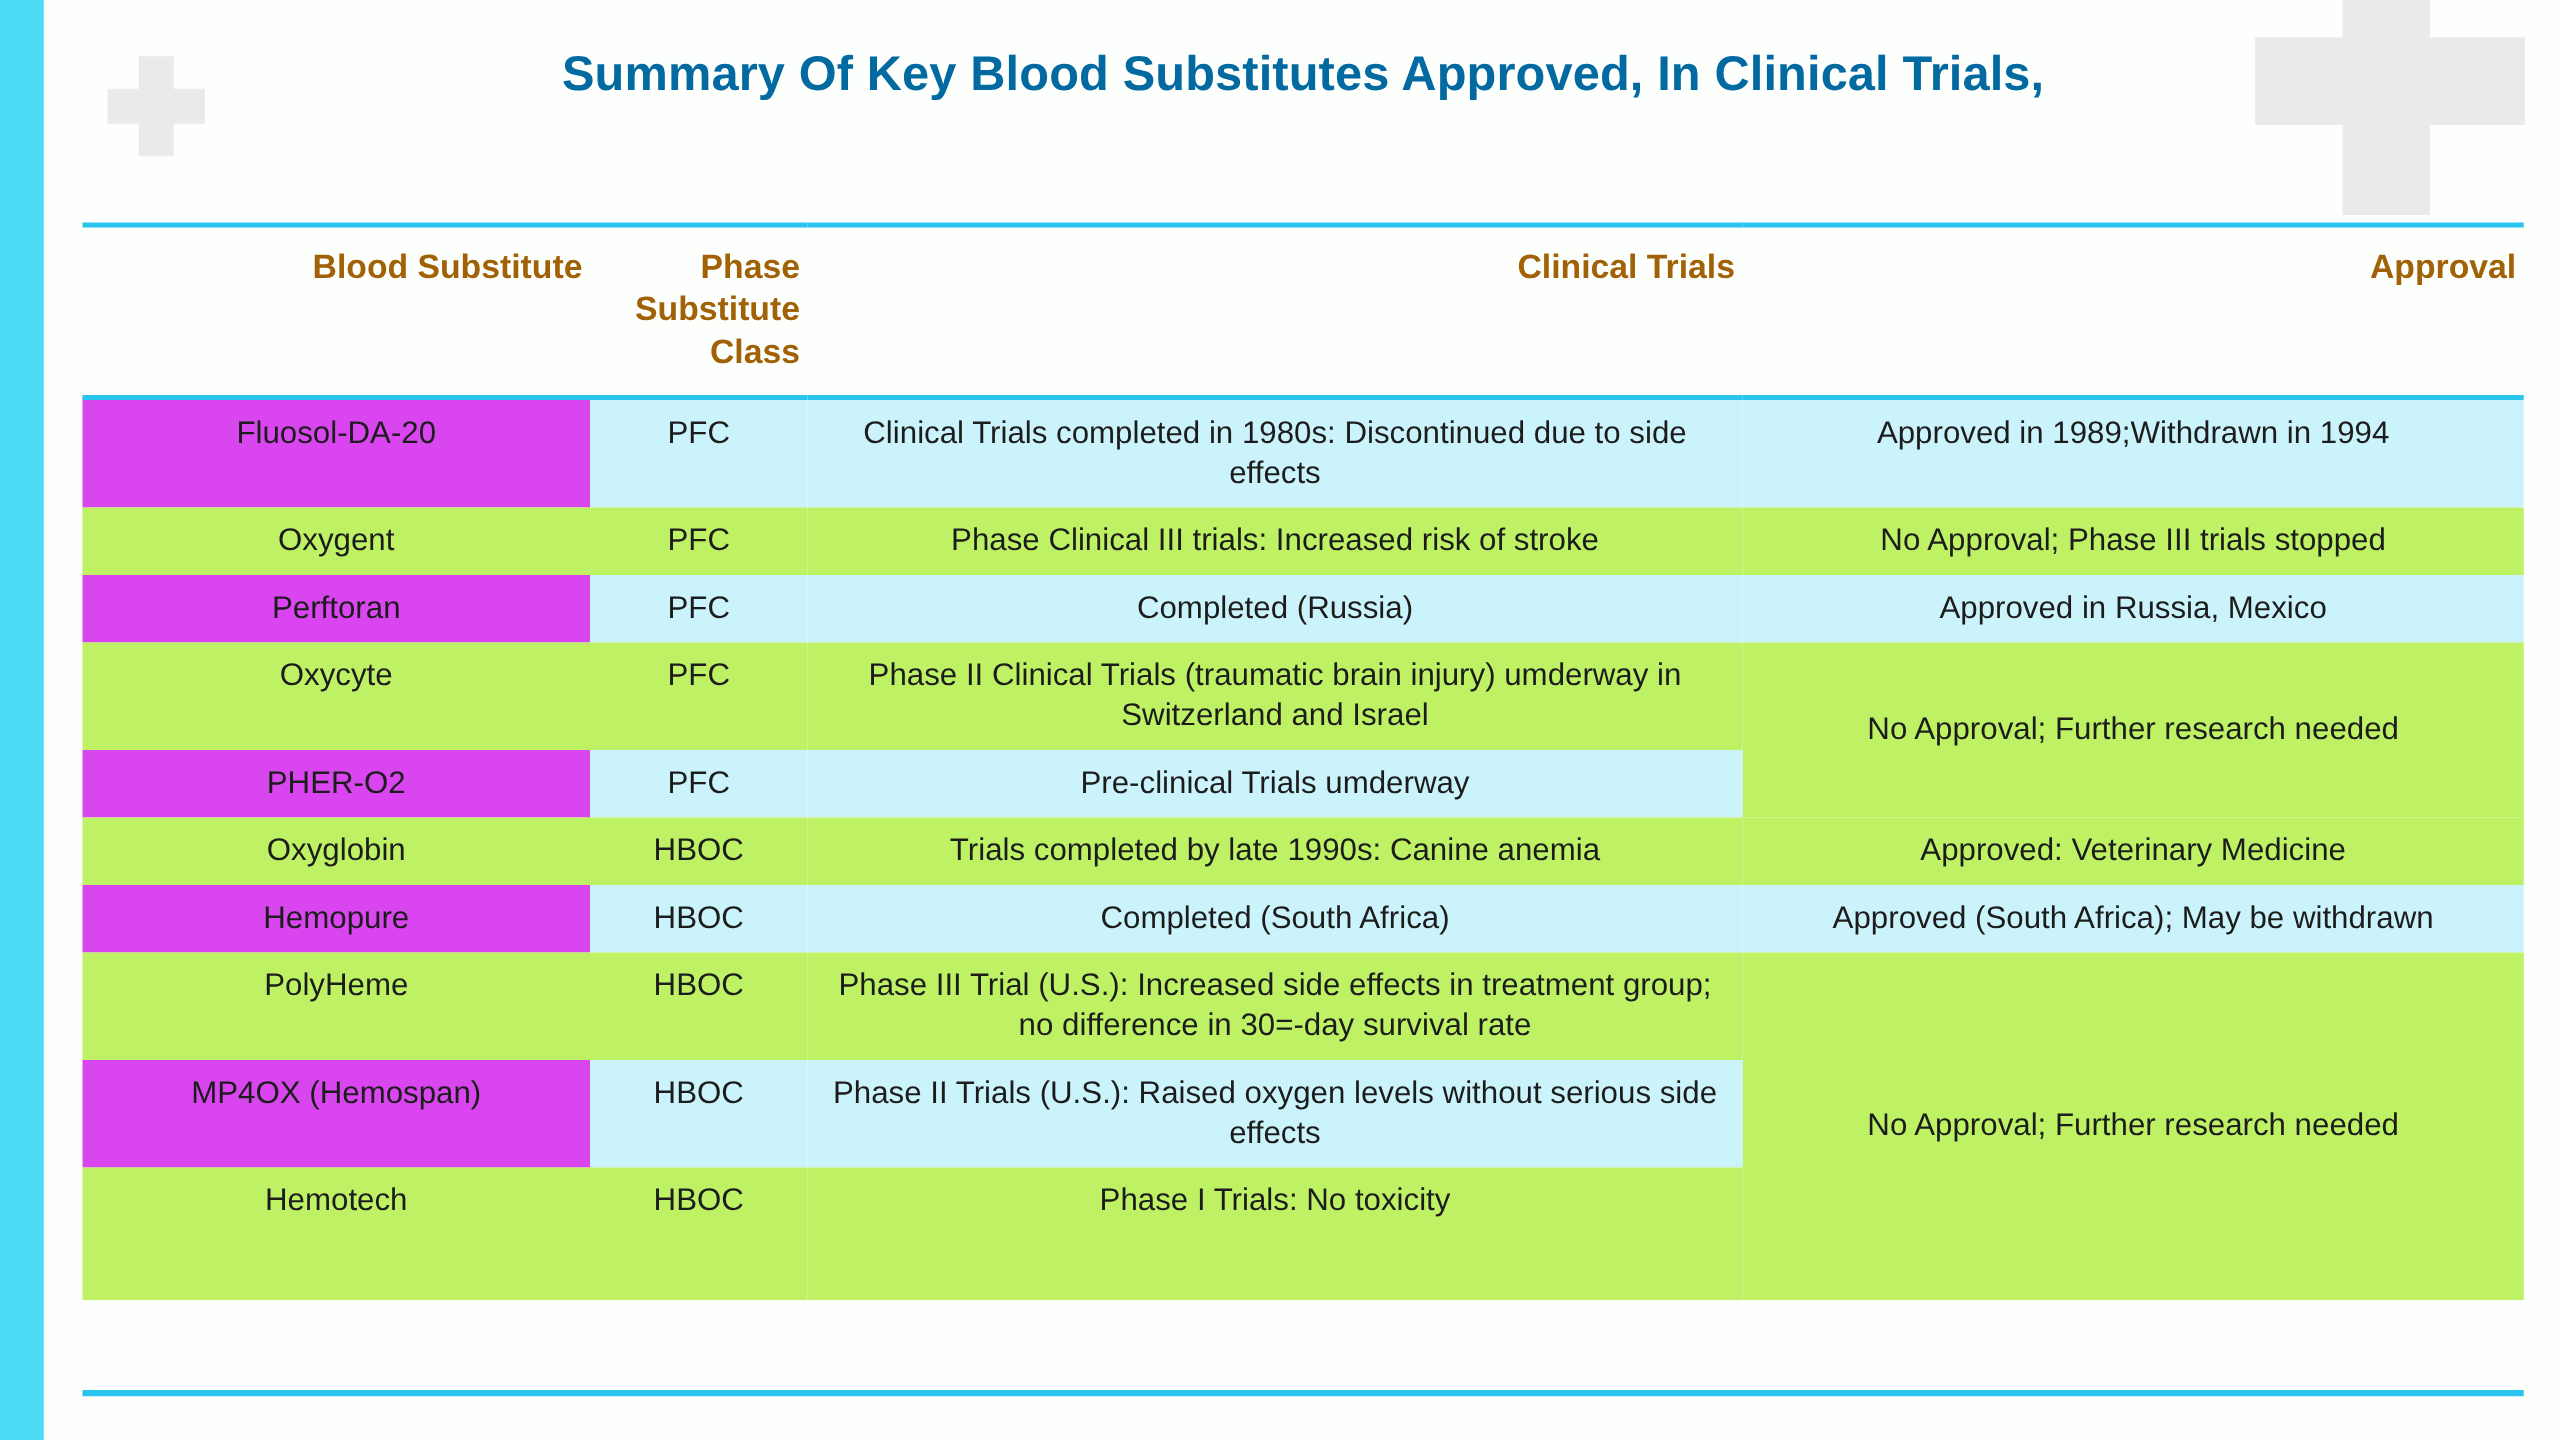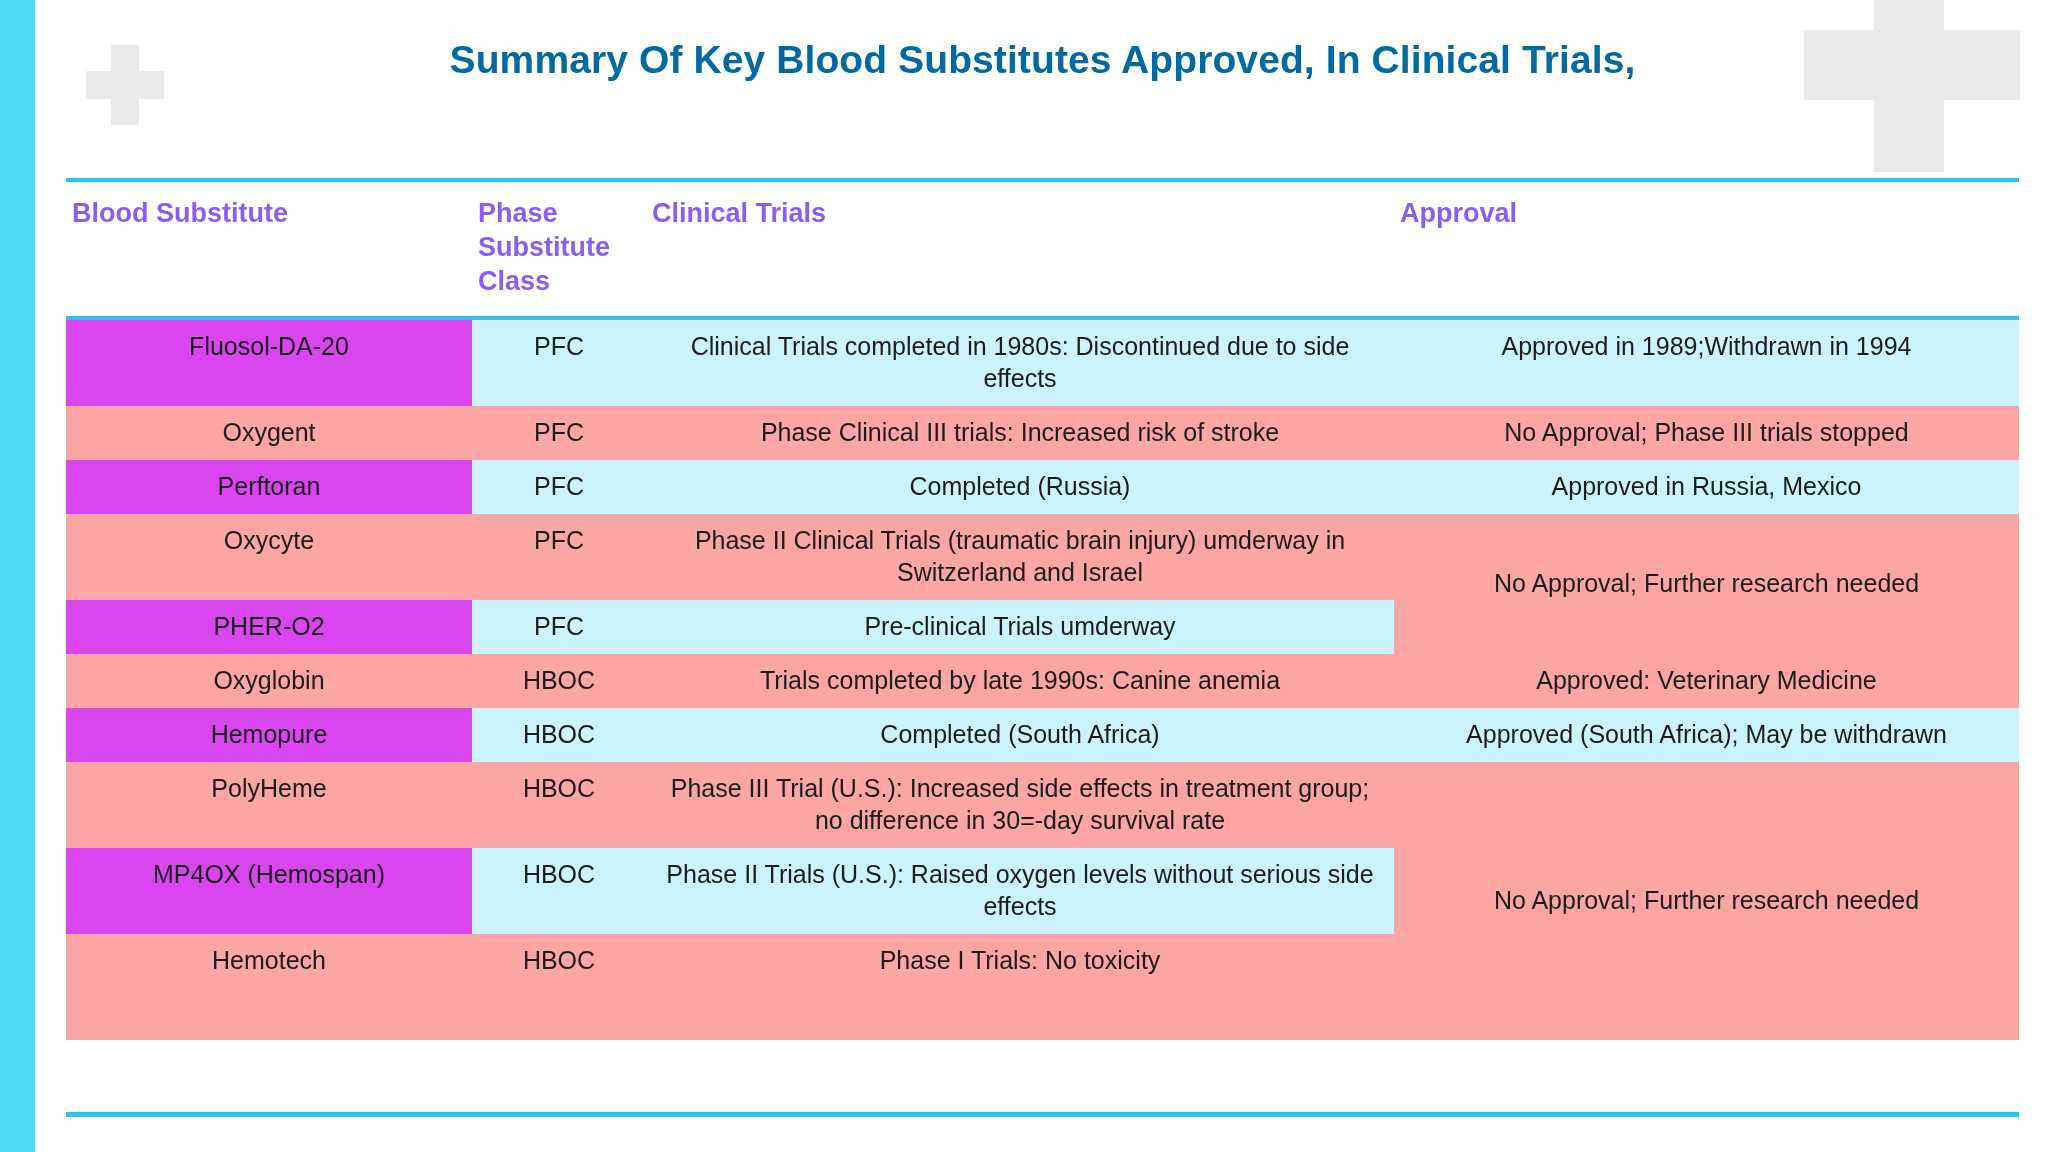--- a/index.html
+++ b/index.html
@@ -65,38 +65,38 @@
   }
 
   #trials-table col.c1 { width: 406px; }
   #trials-table col.c2 { width: 174px; }
   #trials-table col.c3 { width: 748px; }
   #trials-table col.c4 { width: 625px; }
 
   #trials-table thead th {
     font-size: 27px;
     font-weight: bold;
-    color: #8b5cf6;
-    text-align: left;
+    color: #a16207;
+    text-align: right;
     vertical-align: top;
     padding: 14px 6px 18px 6px;
     line-height: 1.26;
     border-top: 4px solid #29C5EF;
     border-bottom: 4px solid #29C5EF;
     background: #FDFFFD;
   }
 
   #trials-table tbody td {
     font-size: 25px;
     color: #1C1C1C;
     text-align: center;
     vertical-align: top;
     padding: 10px 10px 12px 10px;
     line-height: 1.28;
-    background: #fca5a5;
+    background: #bef264;
   }
 
   #trials-table tbody tr.band td.banded {
     background: #CBF3FB;
   }
   #trials-table tbody tr.band td.banded.col1 {
     background: #d946ef;
   }
 
   #trials-table tbody td.mid {

